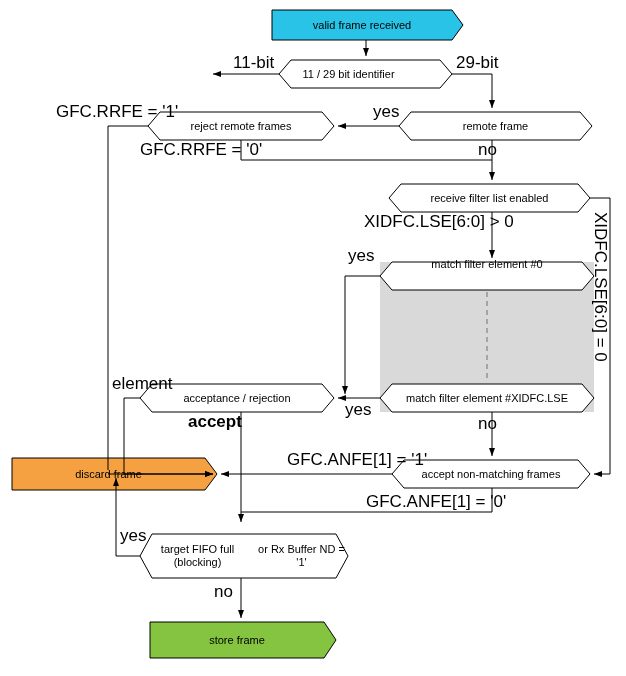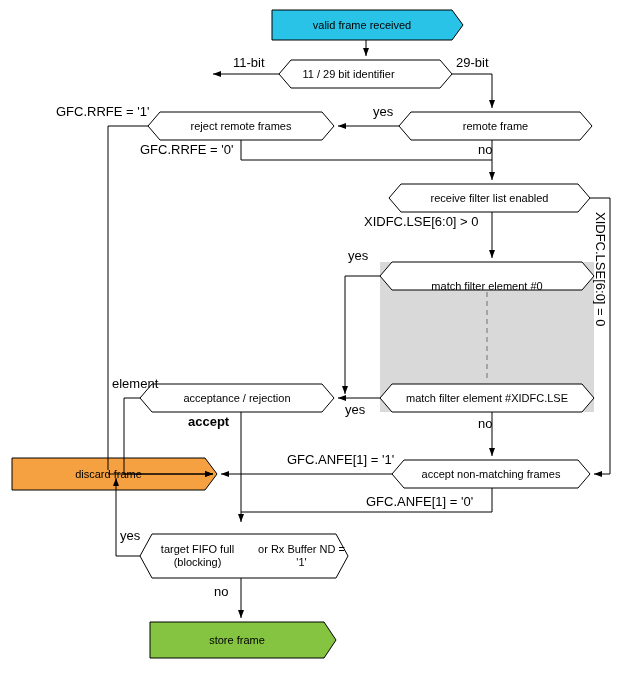--- a/index.html
+++ b/index.html
@@ -19,21 +19,21 @@
     display:flex;
     align-items:center;
     justify-content:center;
     text-align:center;
     font-size:11px;
     line-height:13px;
     color:#000;
   }
   .label{
     position:absolute;
-    font-size:13px;
+    font-size:17px;
     line-height:12px;
     color:#000;
     white-space:nowrap;
     background:transparent;
   }
   .label.vert{
     writing-mode:vertical-rl;
     white-space:nowrap;
   }
   svg{position:absolute;left:0;top:0;overflow:visible;}
@@ -130,21 +130,21 @@
   </div>
 
   <div class="node" style="left:399px;top:112px;width:193px;height:28px;">
     <span>remote frame</span>
   </div>
 
   <div class="node" style="left:389px;top:184px;width:201px;height:28px;">
     <span>receive filter list enabled</span>
   </div>
 
-  <div class="node" style="left:380px;top:274px;width:214px;height:24px;justify-content:center;">
+  <div class="node" style="left:380px;top:252px;width:214px;height:24px;justify-content:center;">
     <span>match filter element #0</span>
   </div>
 
   <div class="node" style="left:380px;top:384px;width:214px;height:28px;">
     <span>match filter element #XIDFC.LSE</span>
   </div>
 
   <div class="node" style="left:140px;top:384px;width:194px;height:28px;">
     <span>acceptance / rejection</span>
   </div>

